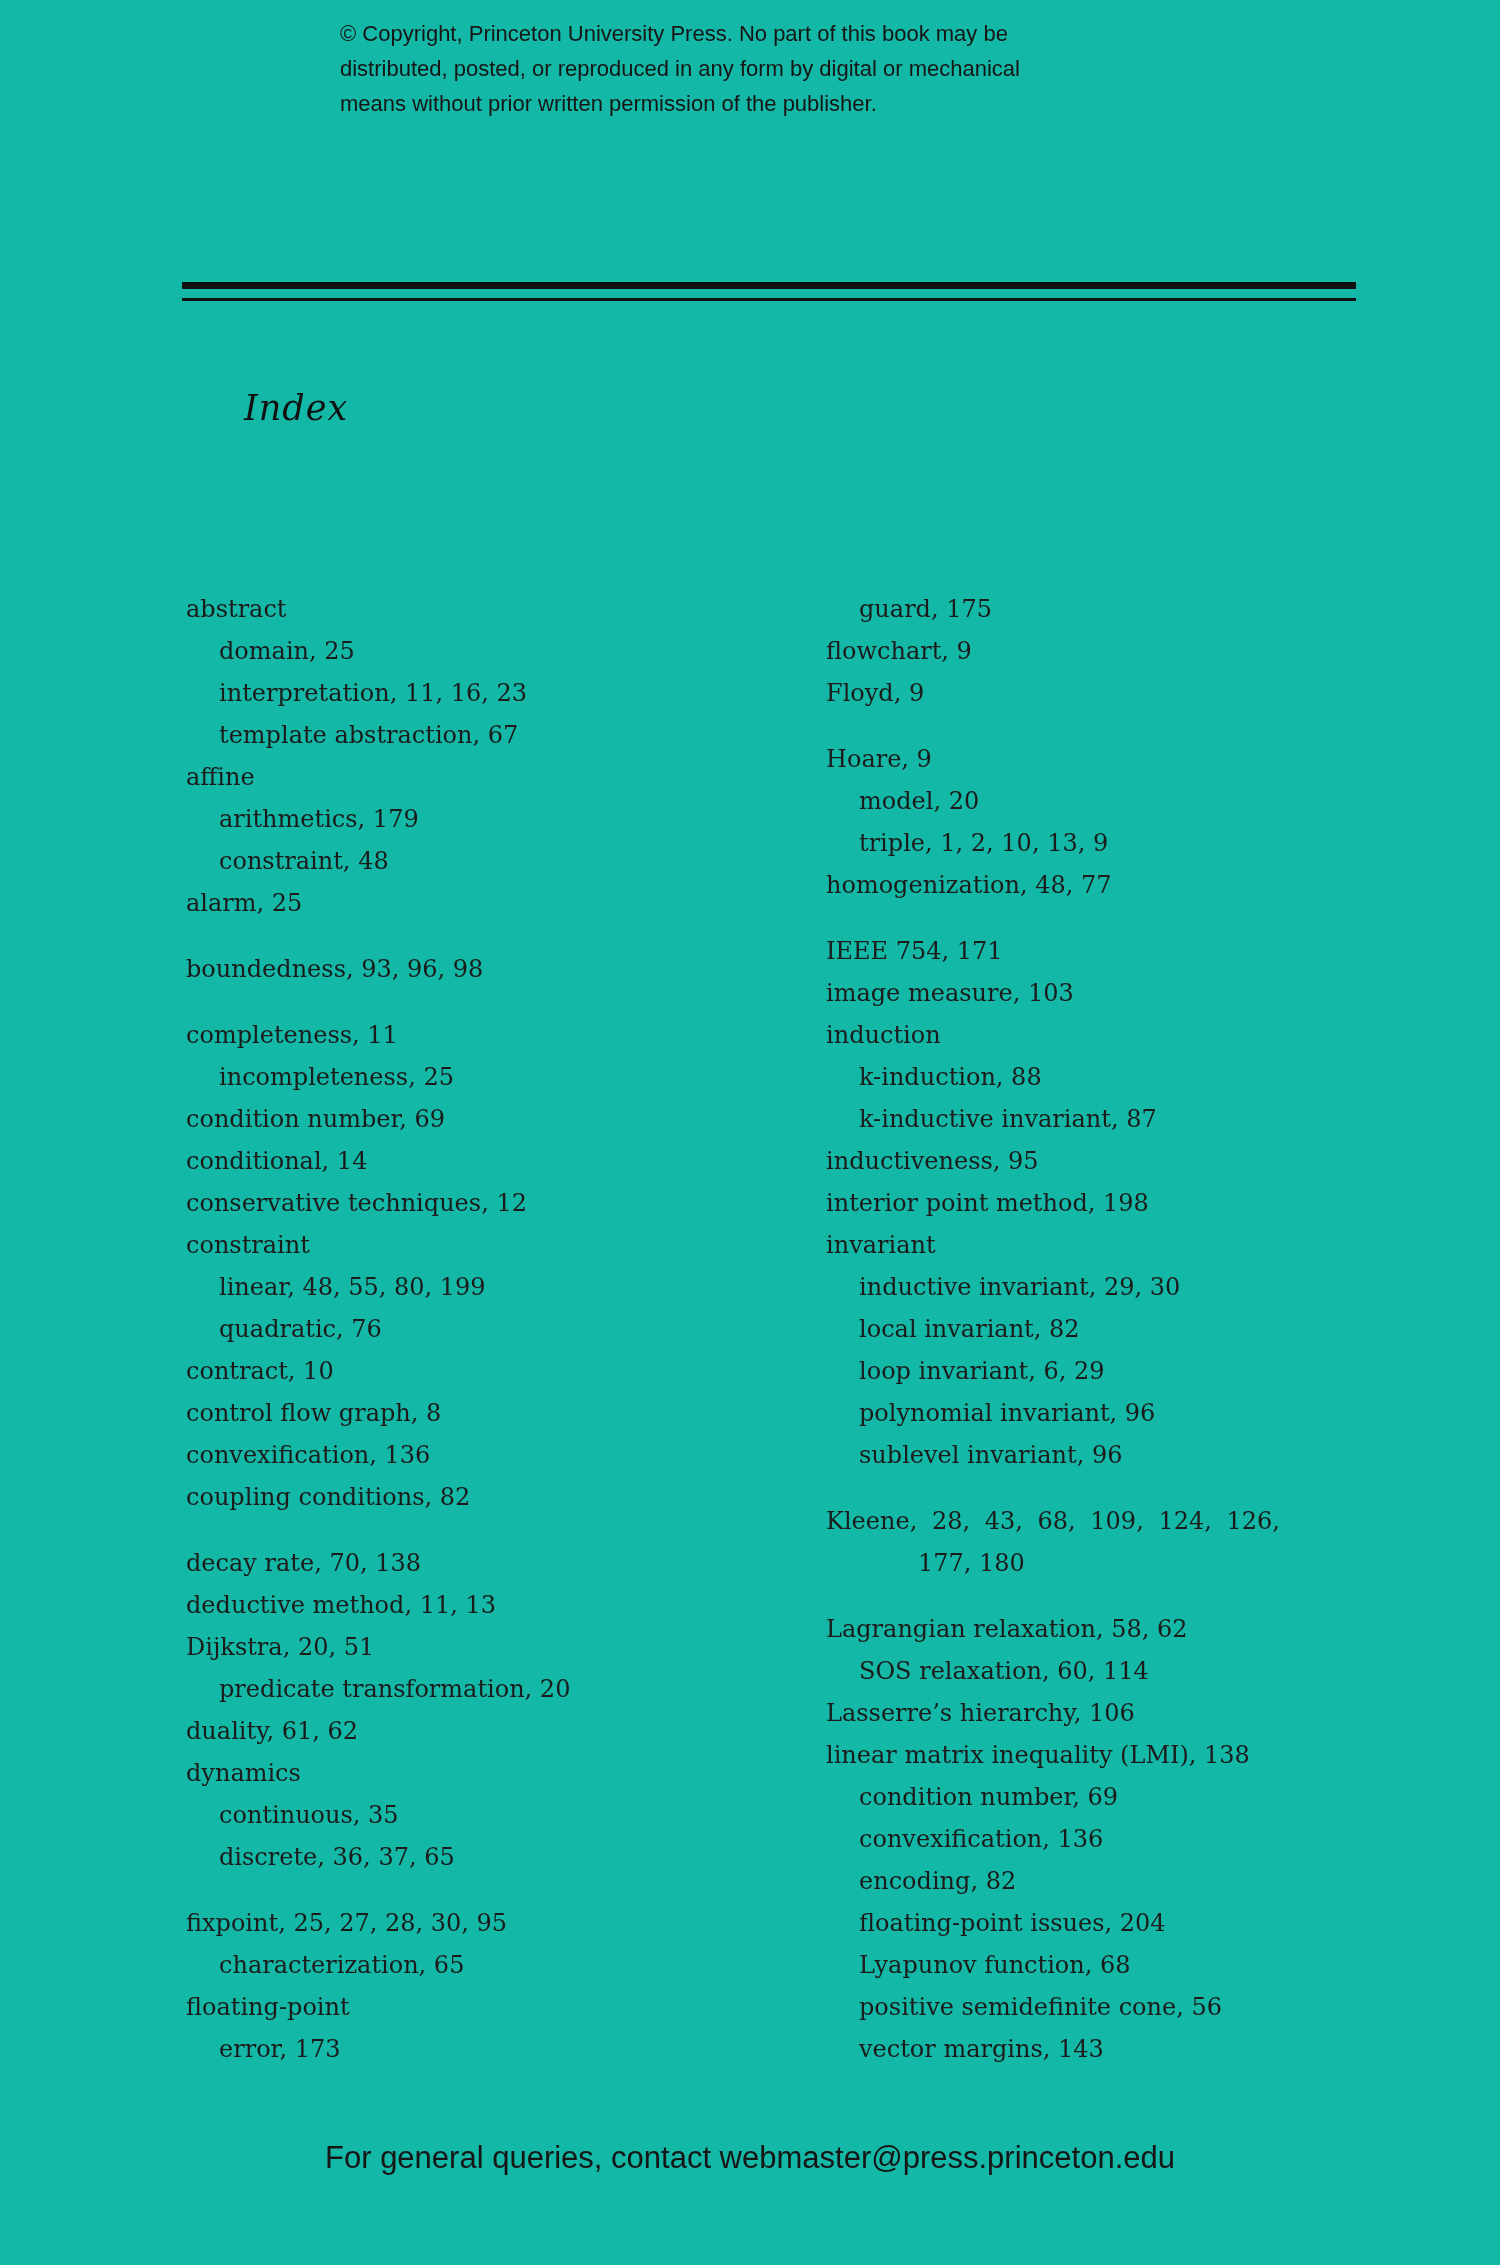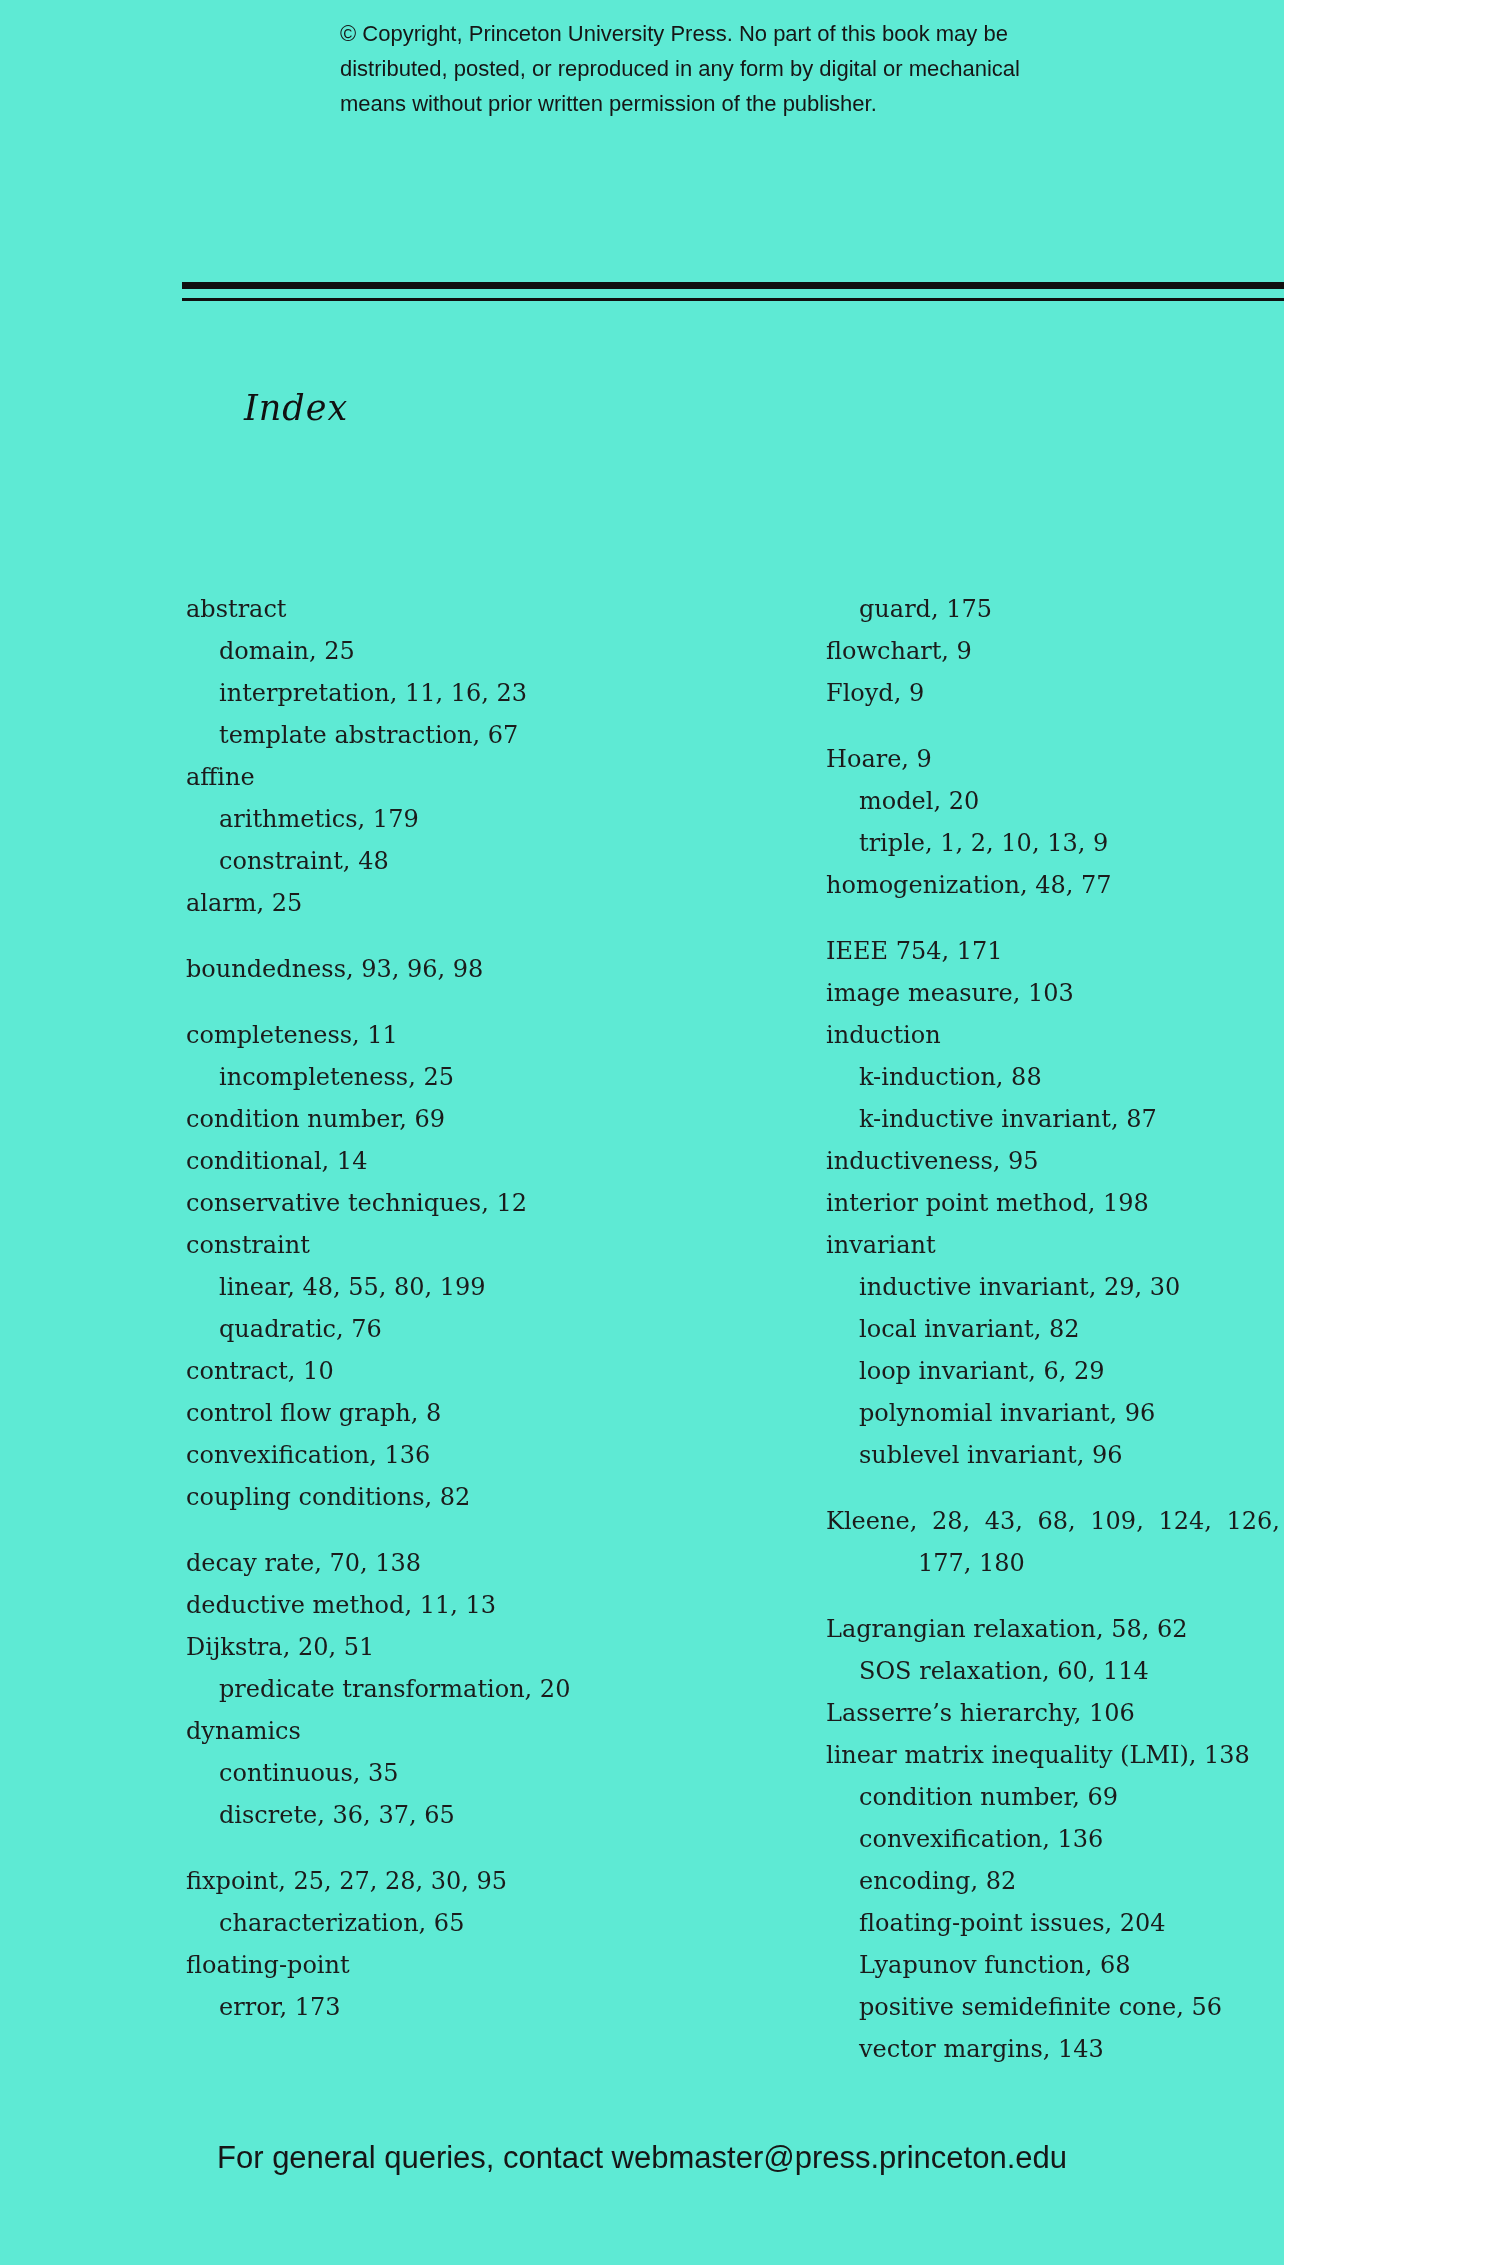--- a/index.html
+++ b/index.html
@@ -2,23 +2,23 @@
 <html><head>
 <meta charset="utf-8">
 <style>
   html, body {
     margin: 0;
     padding: 0;
     background: #ffffff;
   }
   .page {
     position: relative;
-    width: 1284px;
+    width: 1500px;
     height: 2265px;
-    background: #5eead4;
+    background: #14b8a6;
     color: #1b1b1b;
     font-family: "DejaVu Serif", serif;
     overflow: hidden;
   }
   .copyright {
     position: absolute;
     left: 340px;
     top: 16px;
     font-family: "Liberation Sans", sans-serif;
     font-size: 22px;
@@ -124,20 +124,21 @@
         <div class="entry indent-1">linear, 48, 55, 80, 199</div>
         <div class="entry indent-1">quadratic, 76</div>
         <div class="entry indent-0">contract, 10</div>
         <div class="entry indent-0">control flow graph, 8</div>
         <div class="entry indent-0">convexification, 136</div>
         <div class="entry indent-0">coupling conditions, 82</div>
         <div class="entry indent-0 gap">decay rate, 70, 138</div>
         <div class="entry indent-0">deductive method, 11, 13</div>
         <div class="entry indent-0">Dijkstra, 20, 51</div>
         <div class="entry indent-1">predicate transformation, 20</div>
+        <div class="entry indent-0">duality, 61, 62</div>
         <div class="entry indent-0">dynamics</div>
         <div class="entry indent-1">continuous, 35</div>
         <div class="entry indent-1">discrete, 36, 37, 65</div>
         <div class="entry indent-0 gap">fixpoint, 25, 27, 28, 30, 95</div>
         <div class="entry indent-1">characterization, 65</div>
         <div class="entry indent-0">floating-point</div>
         <div class="entry indent-1">error, 173</div>
       </div>
     <div class="col-right" id="col-right">
         <div class="entry indent-1">guard, 175</div>

